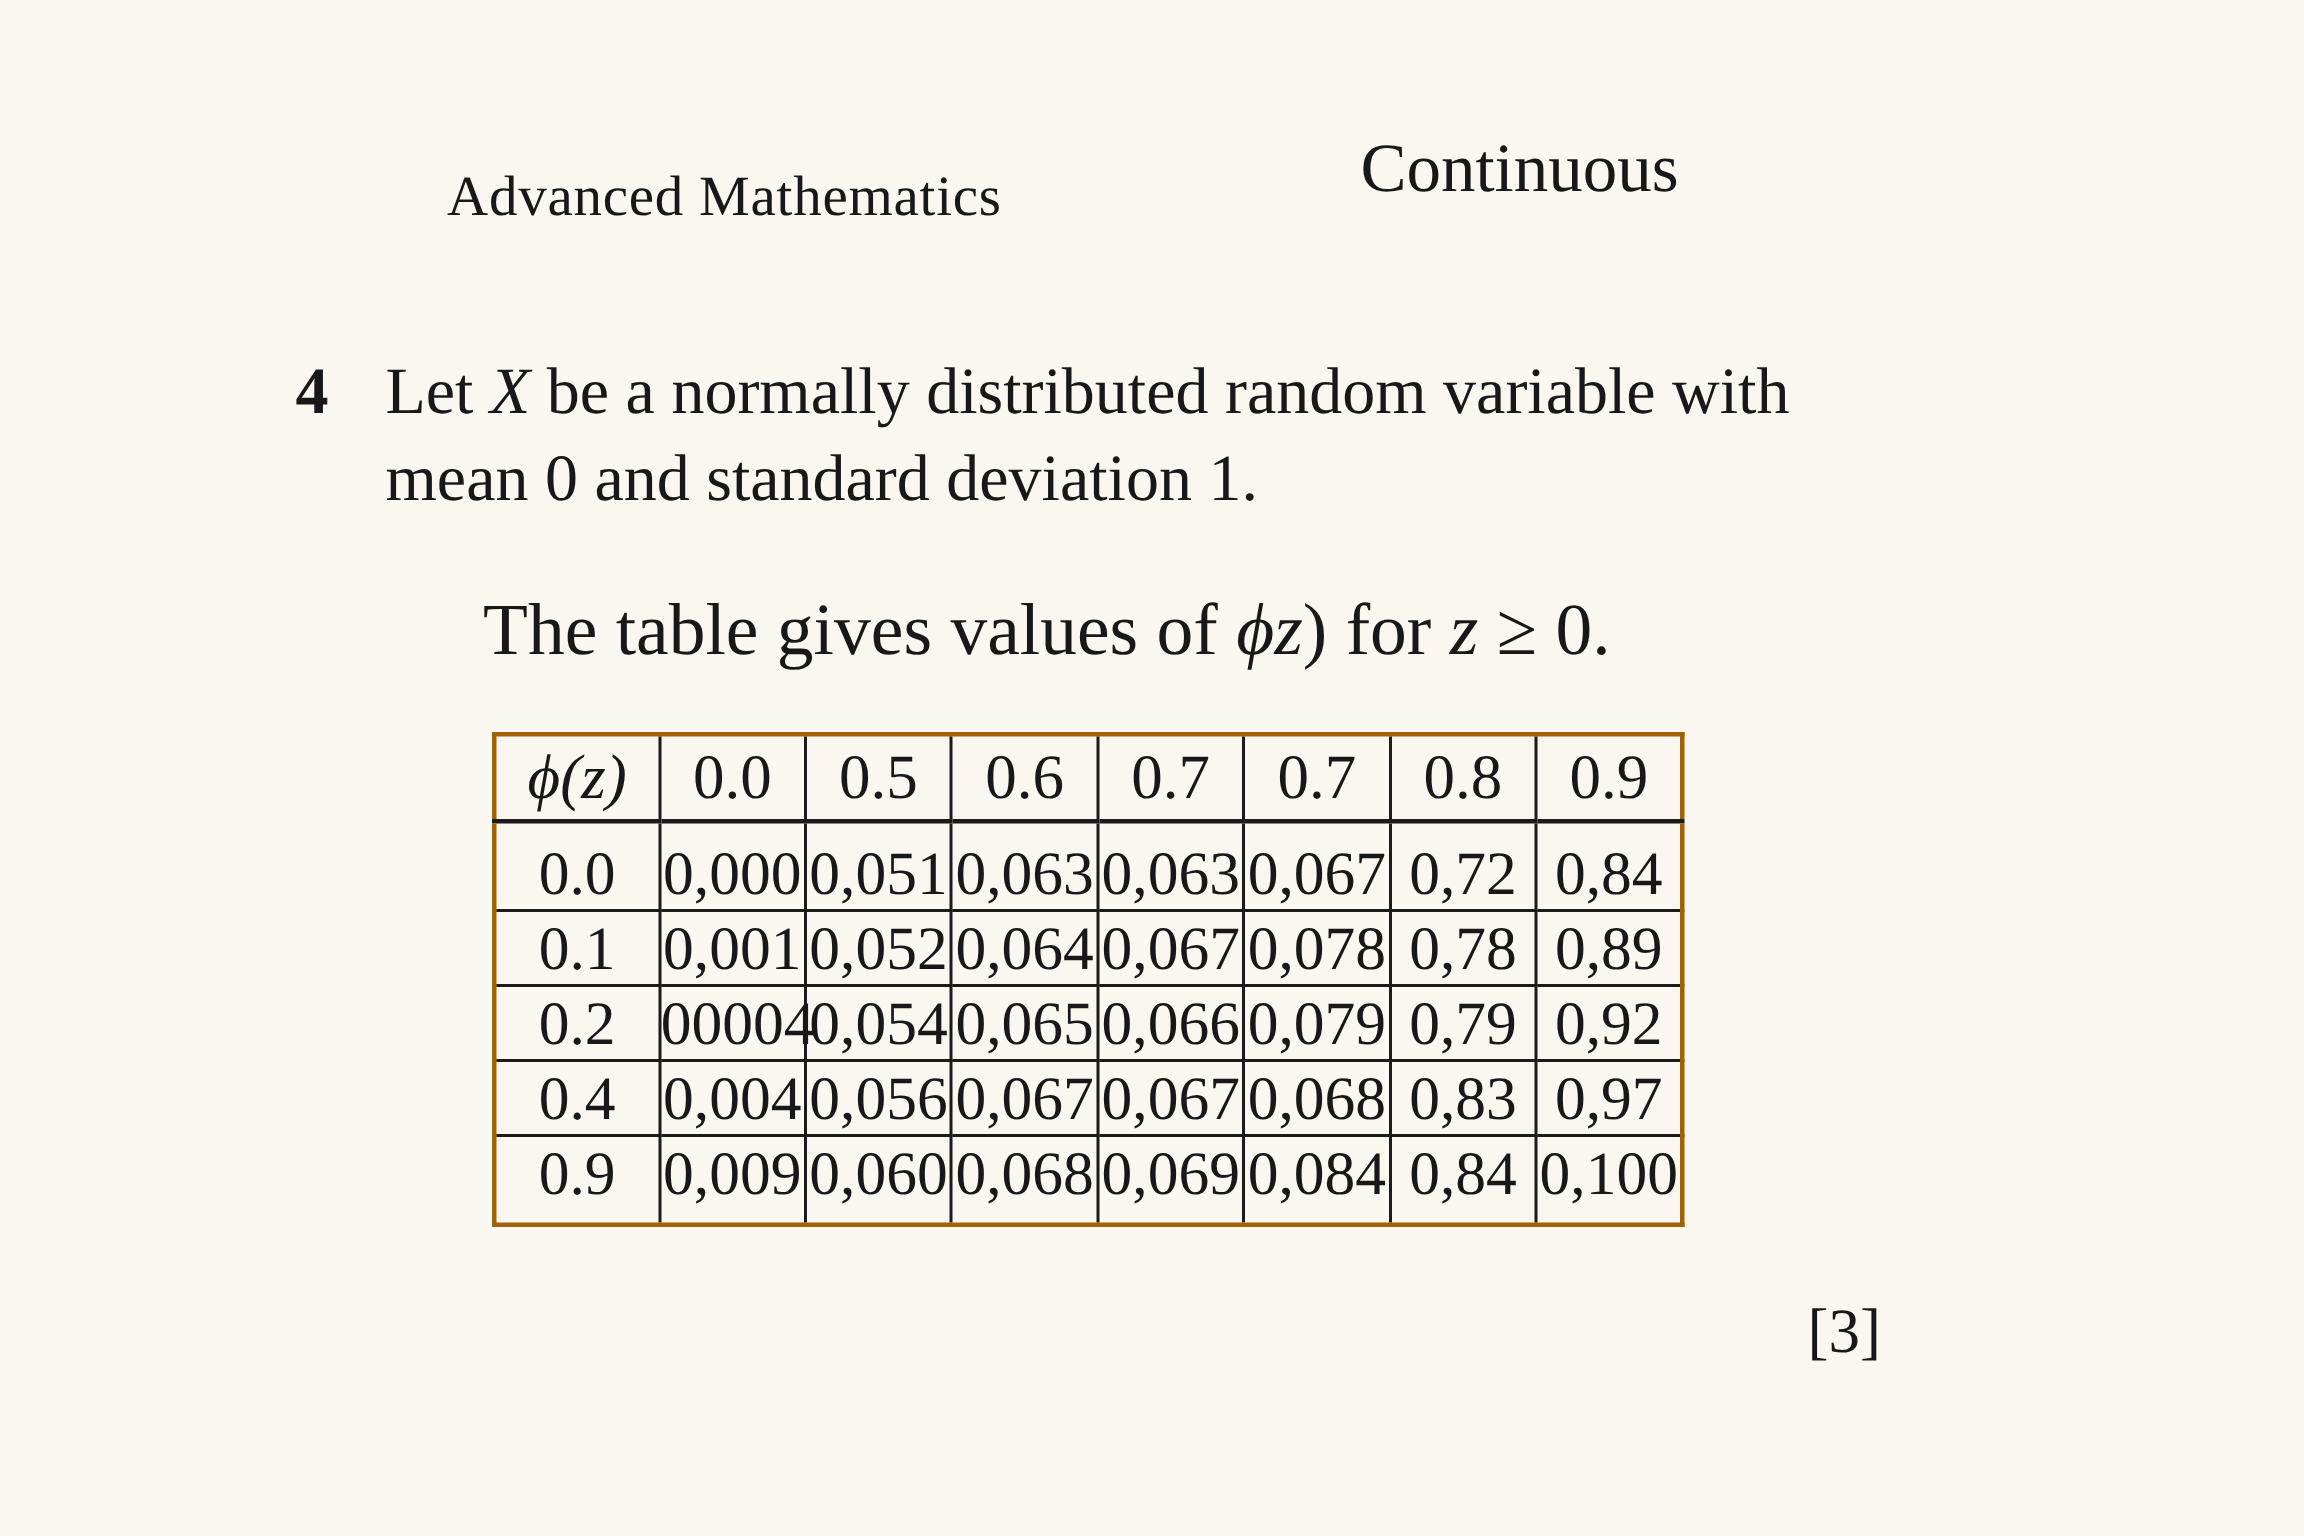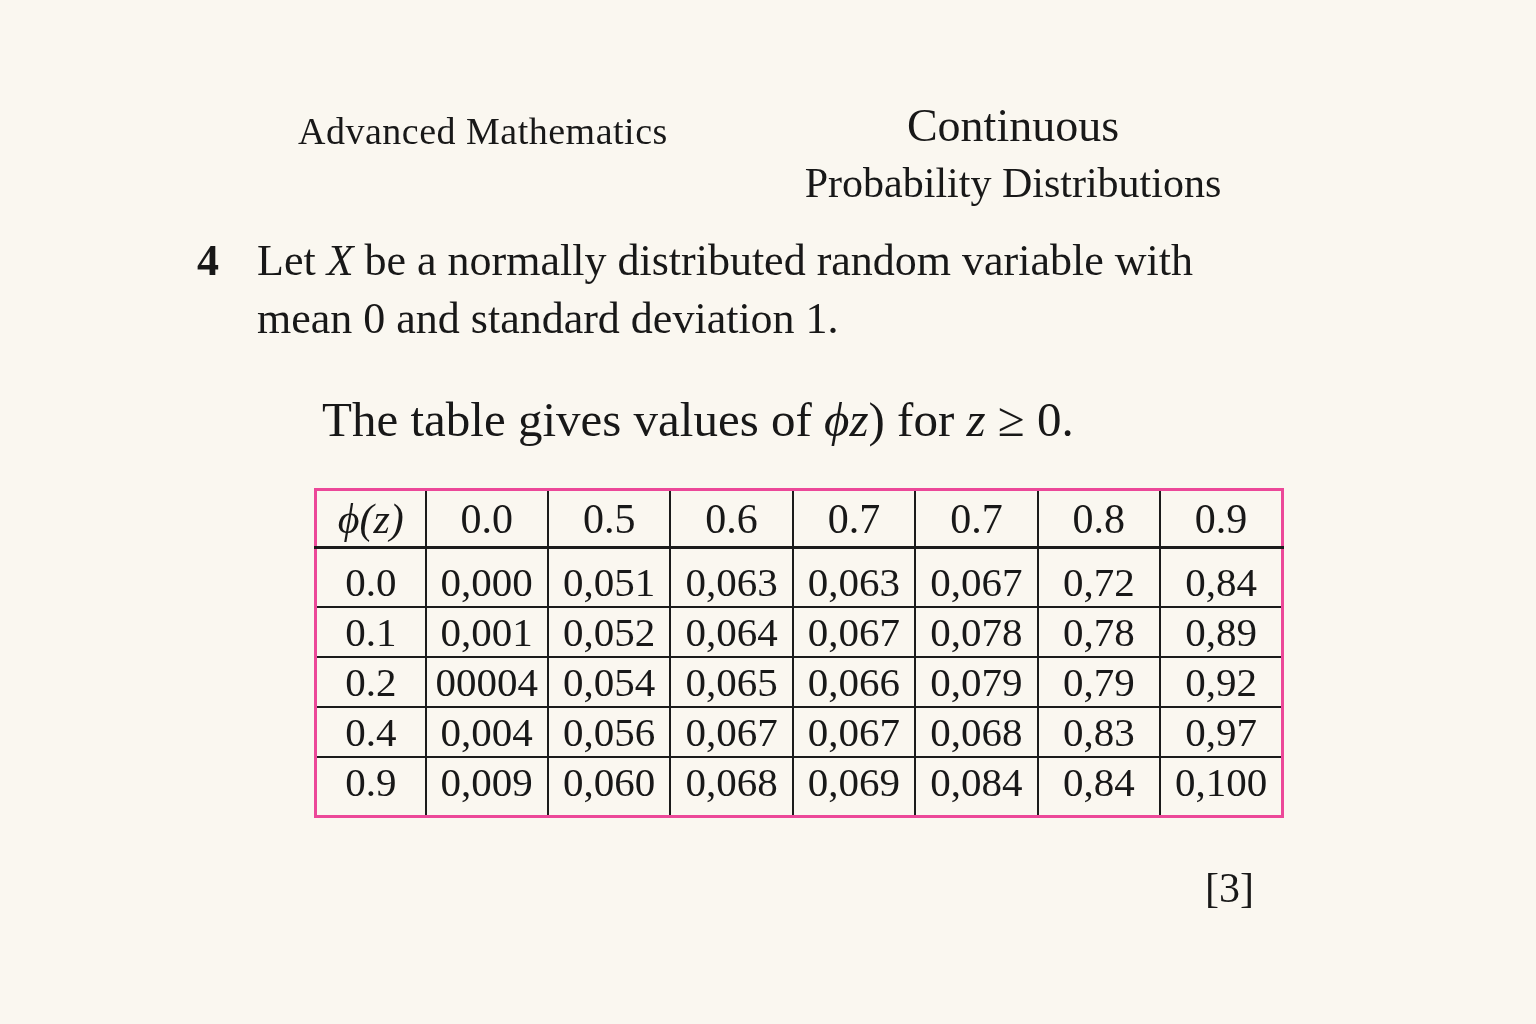--- a/index.html
+++ b/index.html
@@ -9,36 +9,36 @@
     height: 1024px;
     position: relative;
     overflow: hidden;
     background: #faf7f0;
     color: #181818;
     font-family: "Liberation Serif", "DejaVu Serif", serif;
   }
   .abs { position: absolute; line-height: 1; white-space: nowrap; }
 
   #left-title   { left: 298px; top: 112px; font-size: 38px; letter-spacing: 0.5px; }
-  #right-header { left: 795px; top: 103px; width: 436px; text-align: center; }
+  #right-header { left: 795px; top: 89px; width: 436px; text-align: center; }
   #rh1 { font-size: 46px; line-height: 1; }
   #rh2 { font-size: 42px; line-height: 1; margin-top: 13px; }
 
   #q-number { left: 197px; top: 232px; font-size: 44px; line-height: 58px; font-weight: 700; }
   #q-text   { left: 257px; top: 232px; width: 1020px; font-size: 44px; line-height: 58px; white-space: normal; }
 
   #caption  { left: 322px; top: 395px; font-size: 49px; }
 
   #dist-table {
     position: absolute;
-    left: 314px; top: 488px;
-    width: 970px;
+    left: 328px; top: 488px;
+    width: 795px;
     border-collapse: collapse;
     table-layout: fixed;
-    border: 3px solid #ec4899;
+    border: 3px solid #a16207;
   }
   #dist-table th, #dist-table td {
     border: 2px solid #1b1b1b;
     text-align: center;
     vertical-align: middle;
     font-weight: normal;
     padding: 0;
   }
   #dist-table thead th {
     height: 58px;
@@ -53,21 +53,20 @@
 
   em { font-style: italic; }
 </style>
 </head>
 <body>
 
 <div class="abs" id="left-title">Advanced Mathematics</div>
 
 <div class="abs" id="right-header">
   <div id="rh1">Continuous</div>
-  <div id="rh2">Probability Distributions</div>
 </div>
 
 <div class="abs" id="q-number">4</div>
 
 <div class="abs" id="q-text"><span>Let </span><em>X</em><span> be a normally distributed random variable with mean 0 and standard deviation 1.</span></div>
 
 <div class="abs" id="caption"><span>The table gives values of </span><em>ϕz</em><span>) for </span><em>z</em><span> ≥ 0.</span></div>
 
 <table id="dist-table">
   <colgroup>

